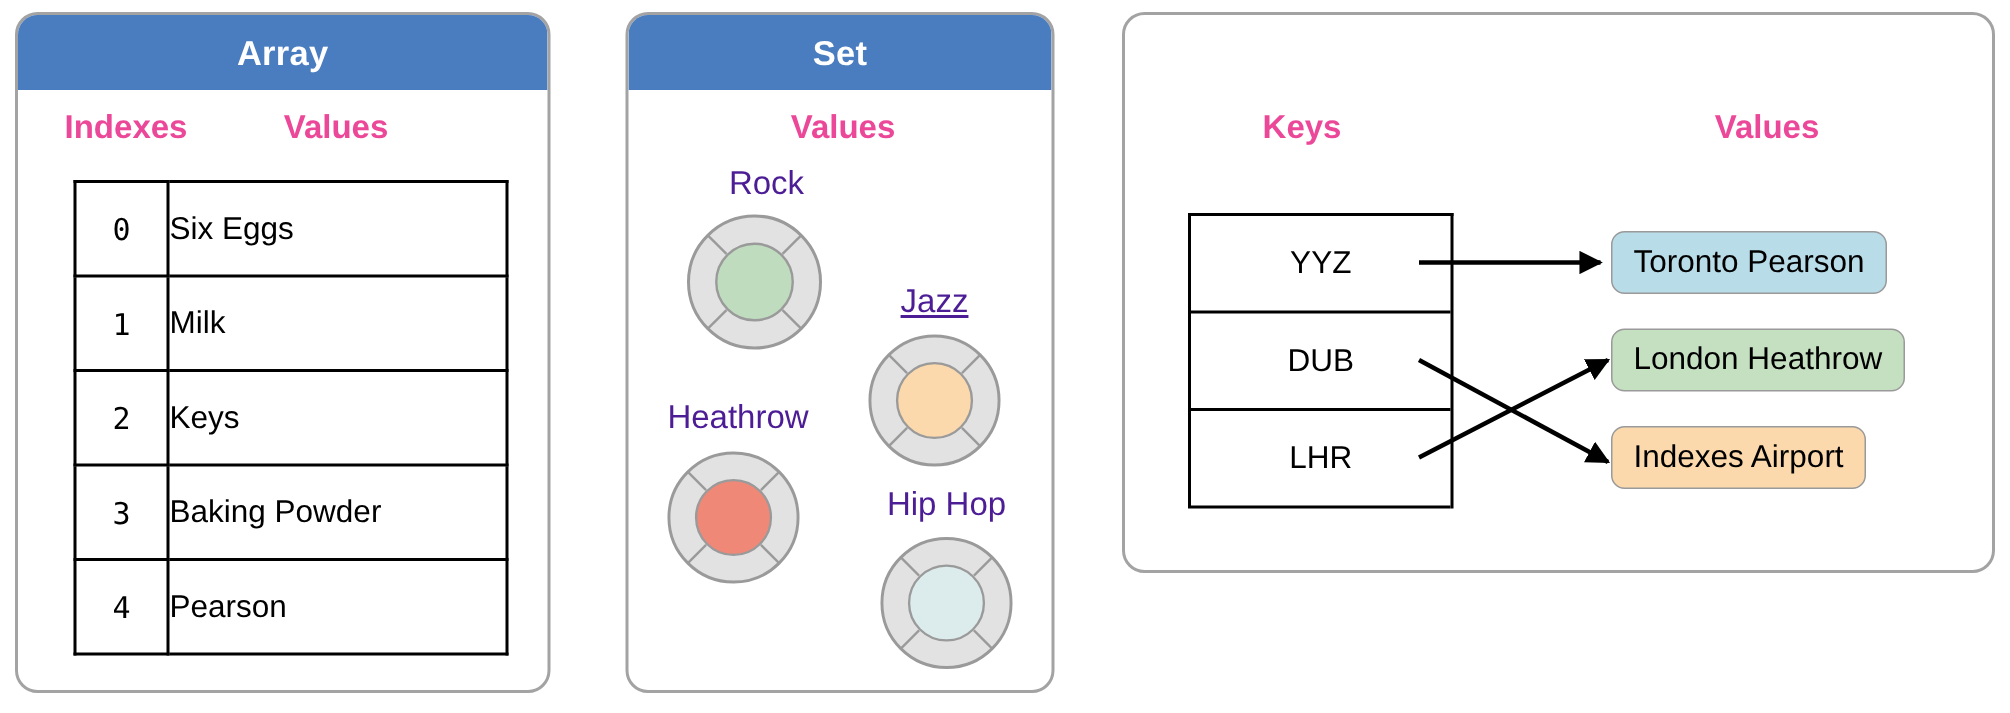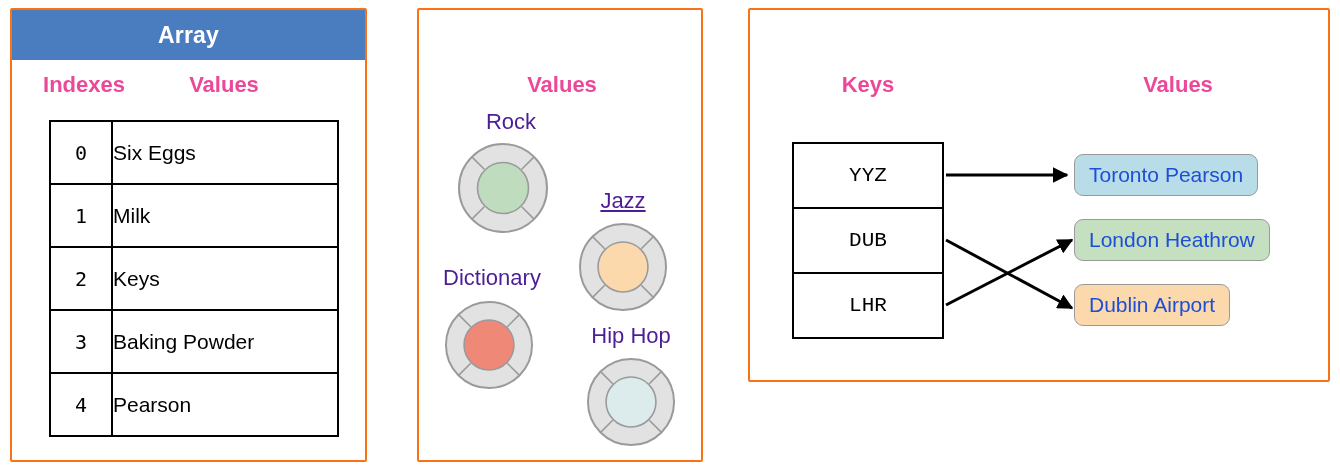--- a/index.html
+++ b/index.html
@@ -14,22 +14,22 @@
     position: relative;
     overflow: hidden;
     font-family: "Liberation Sans", sans-serif;
     -webkit-font-smoothing: antialiased;
   }
 
   
   .card {
     position: absolute;
     box-sizing: border-box;
-    border: 2px solid #f97316;
-    border-radius: 2px;
+    border: 2px solid #a3a3a3;
+    border-radius: 15px;
     background: #ffffff;
     overflow: hidden;
   }
   .card-header {
     position: absolute;
     left: 0;
     top: 0;
     right: 0;
     height: 50px;
     background: #4a7cc0;
@@ -98,25 +98,24 @@
     transform: translateX(-50%);
   }
   .disc { position: absolute; }
 
   
   #dict-card { left: 748px; top: 8px; width: 582px; height: 374px; }
   .key-box {
     position: absolute;
     left: 42px;
     top: 82px;
-    width: 152px;
+    width: 177px;
     box-sizing: border-box;
     border: 2px solid #000000;
     border-bottom: none;
-    font-family: Liberation Mono, monospace;
   }
   .key-cell {
     box-sizing: border-box;
     height: 65px;
     border-bottom: 2px solid #000000;
     display: flex;
     align-items: center;
     justify-content: center;
     font-size: 21px;
     color: #000000;
@@ -124,21 +123,21 @@
   .pill {
     position: absolute;
     box-sizing: border-box;
     border: 1px solid #9a9a9a;
     border-radius: 9px;
     height: 42px;
     display: flex;
     align-items: center;
     padding: 0 14px;
     font-size: 21px;
-    color: #1d4ed8;
+    color: #000000;
     white-space: nowrap;
   }
   .arrow-layer {
     position: absolute;
     left: 0; top: 0;
     width: 582px;
     height: 324px;
     pointer-events: none;
   }
 </style>
@@ -174,20 +173,21 @@
           <td class="idx">4</td>
           <td class="val">Pearson</td>
         </tr>
       </tbody>
     </table>
 
   </div>
 </div>
 
 <div class="card" id="set-card">
+  <div class="card-header">Set</div>
   <div class="card-body">
 
     <div class="col-head" style="left:143px; top:12px;">Values</div>
 
     <div class="disc-group">
       <div class="disc-label" style="left:92px; top:49px;">Rock</div>
       <svg class="disc" style="left:38px; top:82px;" width="92" height="92" viewBox="0 0 92 92">
         <circle cx="46" cy="46" r="44" fill="#e2e2e2" stroke="#9a9a9a" stroke-width="2"></circle>
         <g stroke="#9a9a9a" stroke-width="1.6">
           <line x1="64.7" y1="27.3" x2="77.1" y2="14.9"></line>
@@ -207,21 +207,21 @@
           <line x1="64.7" y1="27.3" x2="77.1" y2="14.9"></line>
           <line x1="27.3" y1="27.3" x2="14.9" y2="14.9"></line>
           <line x1="27.3" y1="64.7" x2="14.9" y2="77.1"></line>
           <line x1="64.7" y1="64.7" x2="77.1" y2="77.1"></line>
         </g>
         <circle class="disc-center" cx="46" cy="46" r="25.5" stroke="#9a9a9a" stroke-width="1.6" fill="#fbd9ac"></circle>
       </svg>
     </div>
 
     <div class="disc-group">
-      <div class="disc-label" style="left:73px; top:205px;">Dictionary</div>
+      <div class="disc-label" style="left:73px; top:205px;">Heathrow</div>
       <svg class="disc" style="left:25px; top:240px;" width="90" height="90" viewBox="0 0 92 92">
         <circle cx="46" cy="46" r="44" fill="#e2e2e2" stroke="#9a9a9a" stroke-width="2"></circle>
         <g stroke="#9a9a9a" stroke-width="1.6">
           <line x1="64.7" y1="27.3" x2="77.1" y2="14.9"></line>
           <line x1="27.3" y1="27.3" x2="14.9" y2="14.9"></line>
           <line x1="27.3" y1="64.7" x2="14.9" y2="77.1"></line>
           <line x1="64.7" y1="64.7" x2="77.1" y2="77.1"></line>
         </g>
         <circle class="disc-center" cx="46" cy="46" r="25.5" stroke="#9a9a9a" stroke-width="1.6" fill="#f08878"></circle>
       </svg>
@@ -265,16 +265,16 @@
 
       <line x1="196" y1="115" x2="317" y2="115" stroke="#000000" stroke-width="3" marker-end="url(#ah)"></line>
 
       <line x1="196" y1="180" x2="322" y2="248" stroke="#000000" stroke-width="3" marker-end="url(#ah)"></line>
 
       <line x1="196" y1="245" x2="322" y2="180" stroke="#000000" stroke-width="3" marker-end="url(#ah)"></line>
     </svg>
 
     <div class="pill" style="left: 324px; top: 94px; background-color: rgb(184, 220, 232);">Toronto Pearson</div>
     <div class="pill" style="left: 324px; top: 159px; background-color: rgb(197, 223, 193);">London Heathrow</div>
-    <div class="pill" style="left: 324px; top: 224px; background-color: rgb(251, 217, 172);">Dublin Airport</div>
+    <div class="pill" style="left: 324px; top: 224px; background-color: rgb(251, 217, 172);">Indexes Airport</div>
 
   </div>
 </div>
 
 </body></html>

